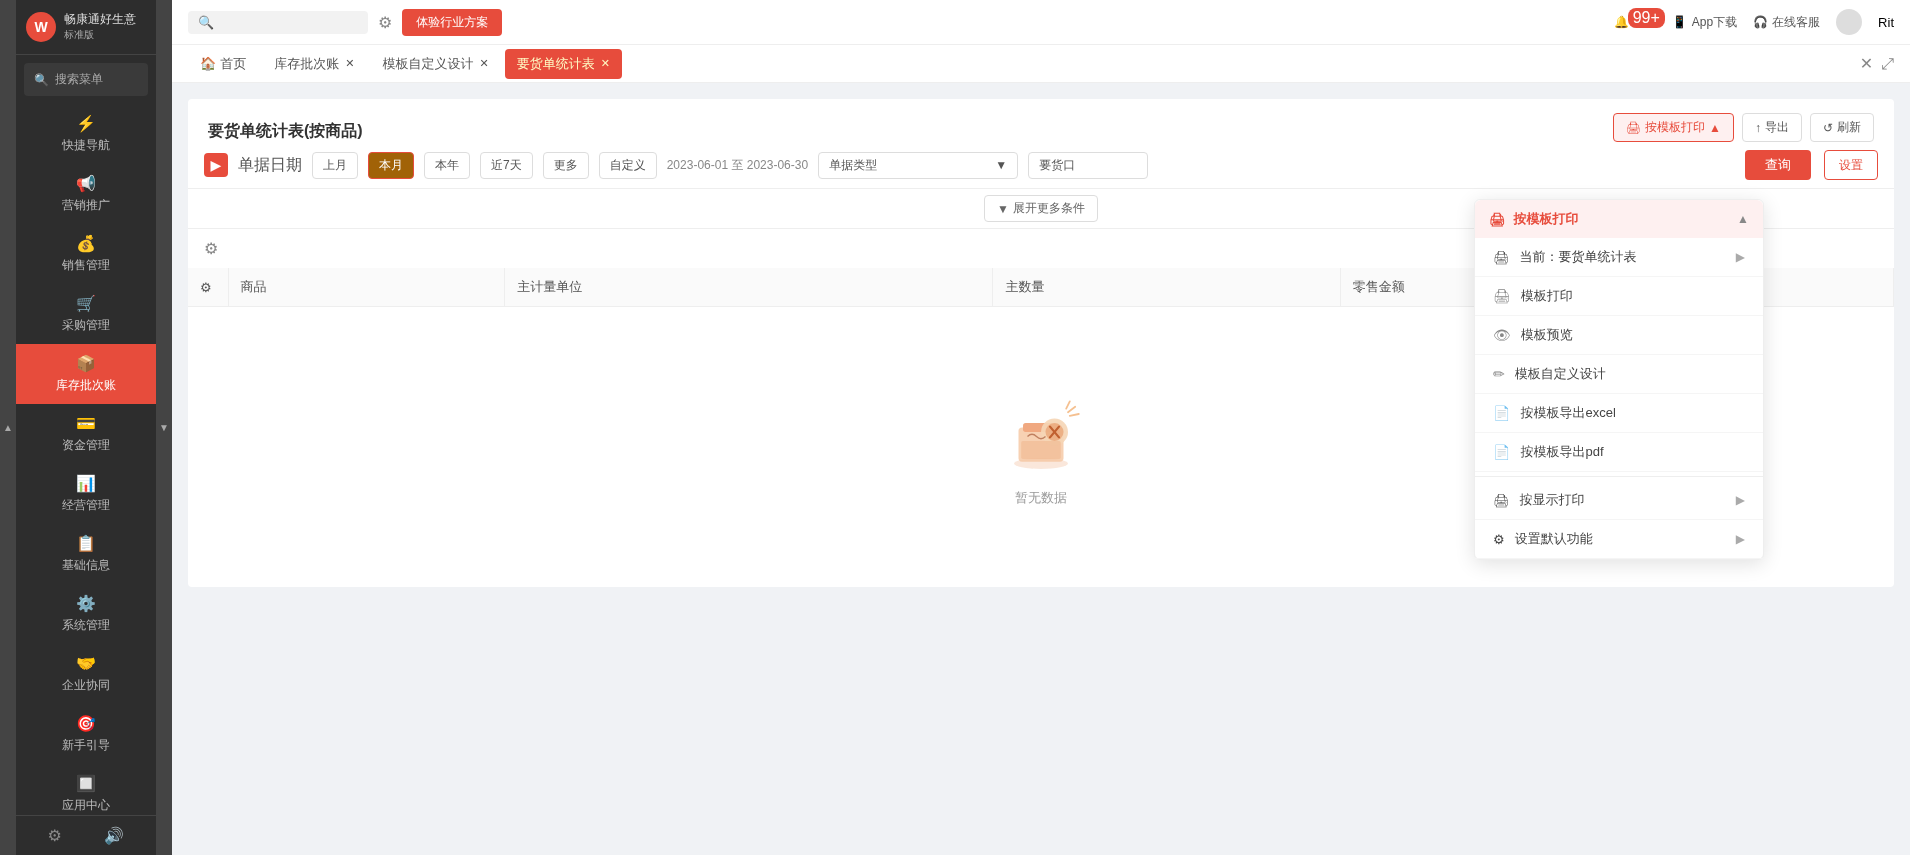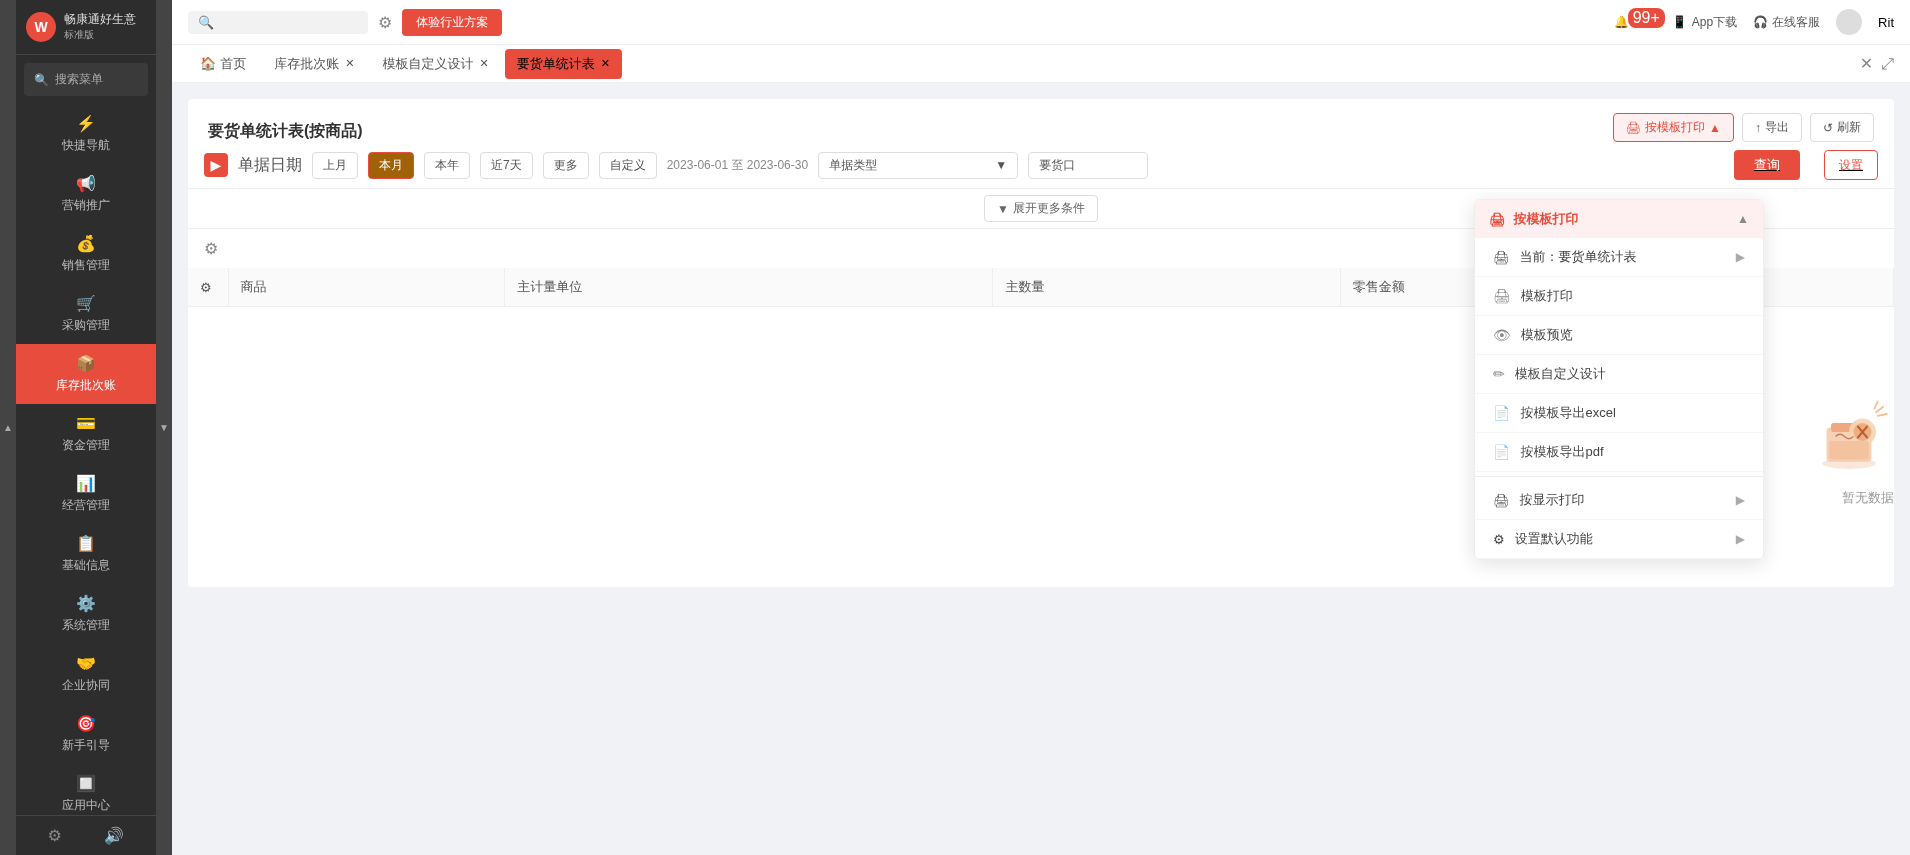--- a/index.html
+++ b/index.html
@@ -111,21 +111,21 @@
       padding: 0 16px;
       height: 38px;
       border-bottom: 1px solid #eee;
       gap: 4px;
     }
     .tab {
       display: flex; align-items: center; gap: 4px;
       padding: 6px 12px; border-radius: 4px;
       font-size: 13px; cursor: pointer; color: #555;
     }
-    .tab.active { background: #e74c3c; color: #000000; border-radius: 4px; }
+    .tab.active { background: #e74c3c; color: #fef9c3; border-radius: 4px; }
     .tab-close { font-size: 11px; color: inherit; cursor: pointer; margin-left: 2px; }
     .tab-home { color: #555; }
     .tabs-right { margin-left: auto; display: flex; gap: 8px; align-items: center; }
     .close-icon-btn { background: none; border: none; cursor: pointer; color: #888; font-size: 16px; }
     .expand-btn { background: none; border: none; cursor: pointer; color: #888; font-size: 16px; }
 
     
     .content {
       flex: 1; overflow: auto; padding: 16px; background: #f0f2f5; position: relative;
     }
@@ -175,21 +175,21 @@
     }
     .table-toolbar .gear-icon { font-size: 16px; color: #888; cursor: pointer; }
     table { width: 100%; border-collapse: collapse; }
     th {
       background: #fafafa; border-bottom: 1px solid #eee; border-right: 1px solid #eee;
       padding: 10px 12px; text-align: left; font-size: 13px; color: #555; font-weight: normal;
     }
 
     
     .empty-state {
-      display: flex; flex-direction: column; align-items: flex-end; justify-content: center;
+      display: flex; flex-direction: column; align-items: center; justify-content: center;
       padding: 80px 0; gap: 12px;
     }
     .empty-icon {
       width: 90px; height: 90px;
     }
     .empty-text { font-size: 13px; color: #999; }
     .btn-print {
       display: flex; align-items: center; gap: 4px;
       background: none; border: 1px solid #ddd; border-radius: 4px;
       padding: 5px 12px; font-size: 12px; color: #555; cursor: pointer;
@@ -411,21 +411,21 @@
         <span class="date-range">2023-06-01 至 2023-06-30</span>
         <div class="filter-select">
           <span>单据类型</span>
           <span style="flex:1"></span>
           <span>▼</span>
         </div>
         <div class="filter-select" style="min-width:120px;">
           <span>要货口</span>
           <span style="flex:1"></span>
         </div>
-        <span style="margin-left:auto; display:flex; gap:24px;text-decoration:underline;">
+        <span style="margin-left:auto; display:flex; gap:13px;">
           <button class="btn-query">查询</button>
           <button class="btn-settings">设置</button>
         </span>
       </div>
 
       <div class="filter-row2">
         <button class="expand-more-btn">
           <span>▼</span>
           <span>展开更多条件</span>
         </button>

